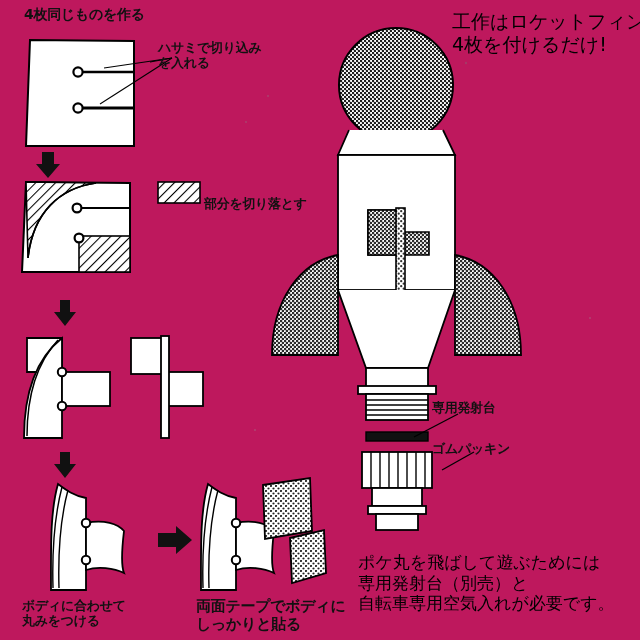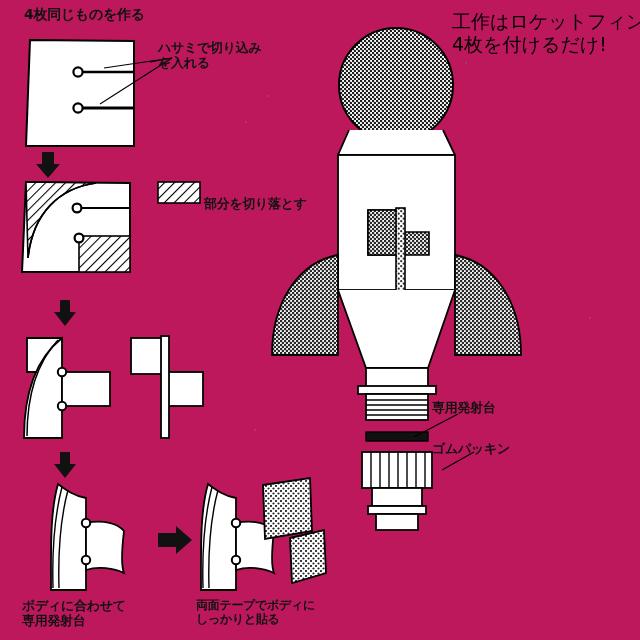--- a/index.html
+++ b/index.html
@@ -222,26 +222,29 @@
 
   <div class="lbl" style="left:24px; top:6px; font-size:14px;">4枚同じものを作る</div>
 
   <div class="lbl" style="left:158px; top:40px; font-size:13px;">ハサミで切り込み
 を入れる</div>
 
   <div class="lbl" style="left:204px; top:189px; font-size:13px;margin-top:7px;">部分を切り落とす</div>
 
 
   <div class="lbl" style="left:22px; top:598px; font-size:13px;">ボディに合わせて
-専用発射台</div>
-
-  <div class="lbl" style="left:196px; top:598px; font-size:12px;">両面テープでボディに
+丸みをつける</div>
+
+  <div class="lbl" style="left:196px; top:598px; font-size:15px;">両面テープでボディに
 しっかりと貼る</div>
 
   <div class="lbl-thin" style="left:452px; top:10px; font-size:19px;">工作はロケットフィン
 4枚を付けるだけ!</div>
 
   <div class="lbl" style="left:432px; top:400px; font-size:13px;">専用発射台</div>
 
   <div class="lbl" style="left:432px; top:441px; font-size:13px;">ゴムパッキン</div>
 
+  <div class="lbl-thin" style="left:358px; top:552px; font-size:17px;">ポケ丸を飛ばして遊ぶためには
+専用発射台（別売）と
+自転車専用空気入れが必要です。</div>
 
 </div>
 
 </body></html>

